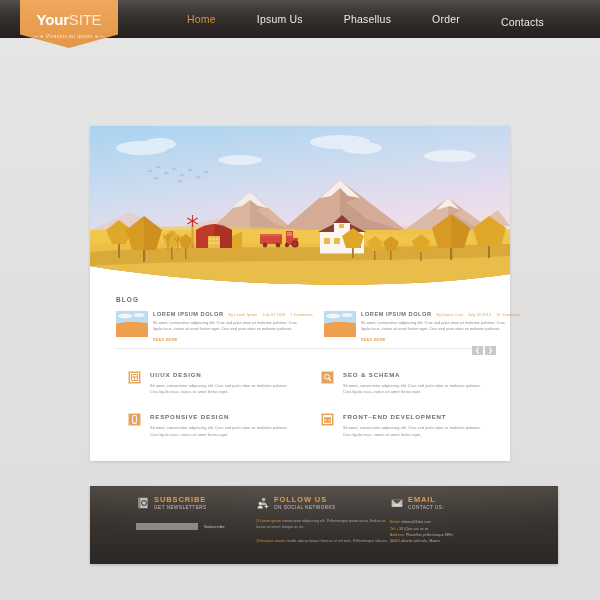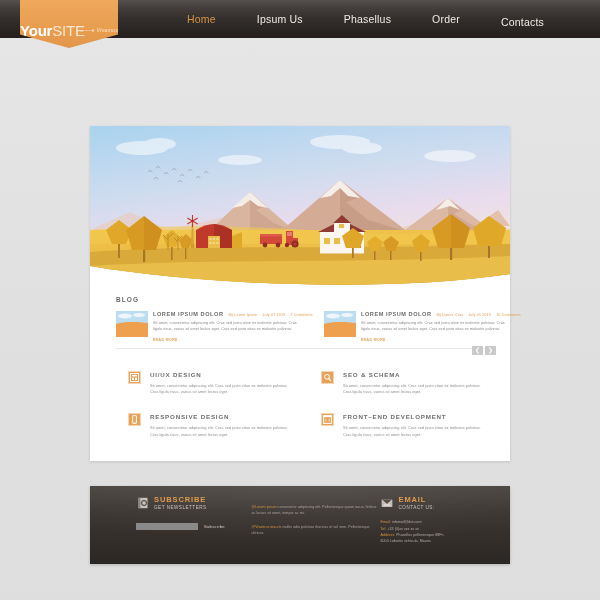--- a/index.html
+++ b/index.html
@@ -34,21 +34,21 @@
   .nav-item.active { color:#d99442; }
   .nav-item:last-child { margin-right:0;margin-top:6px; }
 
   
   .logo {
     position:absolute; left:20px; top:0;
     width:98px; height:48px;
     background: linear-gradient(180deg,#efa457 0%, #e99c4e 50%, #e19games 100%);
     background: linear-gradient(180deg,#efa85d 0%, #e89d4f 60%, #e2964a 100%);
     z-index:5;
-    display:flex; flex-direction:row; align-items:center; justify-content:flex-start;
+    display:flex; flex-direction:column; align-items:center; justify-content:flex-start;
     padding-top:6px;
     filter: drop-shadow(0 1px 2px rgba(0,0,0,.22));
     clip-path: polygon(0 0, 100% 0, 100% 72%, 50% 100%, 0 72%);
   }
   .logo-name { font-size:15px; font-weight:700; letter-spacing:-.2px; line-height:1; margin-top:6px; }
   .logo-name .a { color:#ffffff; }
   .logo-name .b { color:#fbe7d2; font-weight:300; }
   .logo-tag {
     margin-top:6px; font-size:5px; color:#fdf0e0;
     font-style:italic; letter-spacing:.4px; white-space:nowrap;
@@ -98,21 +98,21 @@
     width:13px; height:13px; flex:0 0 13px; background:#e7a257;
     display:flex; align-items:center; justify-content:center;
     box-shadow: inset 0 0 0 1px rgba(255,255,255,.55);
   }
   .svc-ico svg { display:block; }
   .svc-h { font-size:6.2px; color:#6e6e6e; letter-spacing:.8px; font-weight:600; }
   .svc-p { font-size:3.9px; line-height:1.75; color:#8d8d8d; margin-top:5px; letter-spacing:.05px; }
 
   
   .footer {
-    position:absolute; left:90px; top:448px; width:420px; height:78px;
+    position:absolute; left:90px; top:448px; width:468px; height:78px;
     background:
       radial-gradient(130% 120% at 50% 0%, rgba(255,255,255,.08), rgba(255,255,255,0) 60%),
       linear-gradient(180deg,#4a443f 0%, #3b3531 35%, #332e2a 70%, #2b2724 100%);
     box-shadow:0 1px 3px rgba(0,0,0,.2);
     padding:10px 14px 10px 0;
   }
   .foot-cols { display:flex; height:100%; }
   .fcol { position:relative; }
   .fcol.c1 { width:166px; padding-left:46px; }
   .fcol.c2 { width:134px; }
@@ -457,20 +457,38 @@
             <div class="t2">GET NEWSLETTERS</div>
           </div>
         </div>
         <div class="sub-row">
           <input class="sub-input" type="text" placeholder="" style="">
           <span class="sub-btn">Subscribe</span>
         </div>
       </div>
 
       <div class="fcol c2">
+        <div class="fhead">
+          <div class="fhead-ico">
+            <svg width="12" height="12" viewBox="0 0 12 12" xmlns="http://www.w3.org/2000/svg">
+              <circle cx="6.6" cy="2.6" r="1.8" fill="#b9b3ad"></circle>
+              <path d="M3.4 8.2 C3.4 6 5 5.2 6.6 5.2 C8.2 5.2 9.8 6 9.8 8.2 Z" fill="#b9b3ad"></path>
+              <circle cx="3.2" cy="6.4" r="1.6" fill="#e0dad4"></circle>
+              <path d="M.6 11.4 C.6 9.4 1.8 8.6 3.2 8.6 C4.6 8.6 5.8 9.4 5.8 11.4 Z" fill="#e0dad4"></path>
+              <g fill="#e0dad4">
+                  <rect x="7.6" y="9" width="3.6" height="1"></rect>
+                  <rect x="8.9" y="7.7" width="1" height="3.6"></rect>
+                </g>
+            </svg>
+          </div>
+          <div class="fhead-tx">
+            <div class="t1">FOLLOW US</div>
+            <div class="t2">ON SOCIAL NETWORKS</div>
+          </div>
+        </div>
         <div class="tweet">
           <span class="h">@Lorem ipsum</span><span> consectetur adipiscing elit. Pellentesque quam iacus, finibus ac luctus sit amet, tempor ac mi.</span>
         </div>
         <div class="tweet">
           <span class="h">@Vivamus mauris</span><span> mollis odio pulvinar rhoncus et vel sem. Pellentesque ultrices.</span>
         </div>
       </div>
 
       <div class="fcol c3">
         <div class="fhead">

